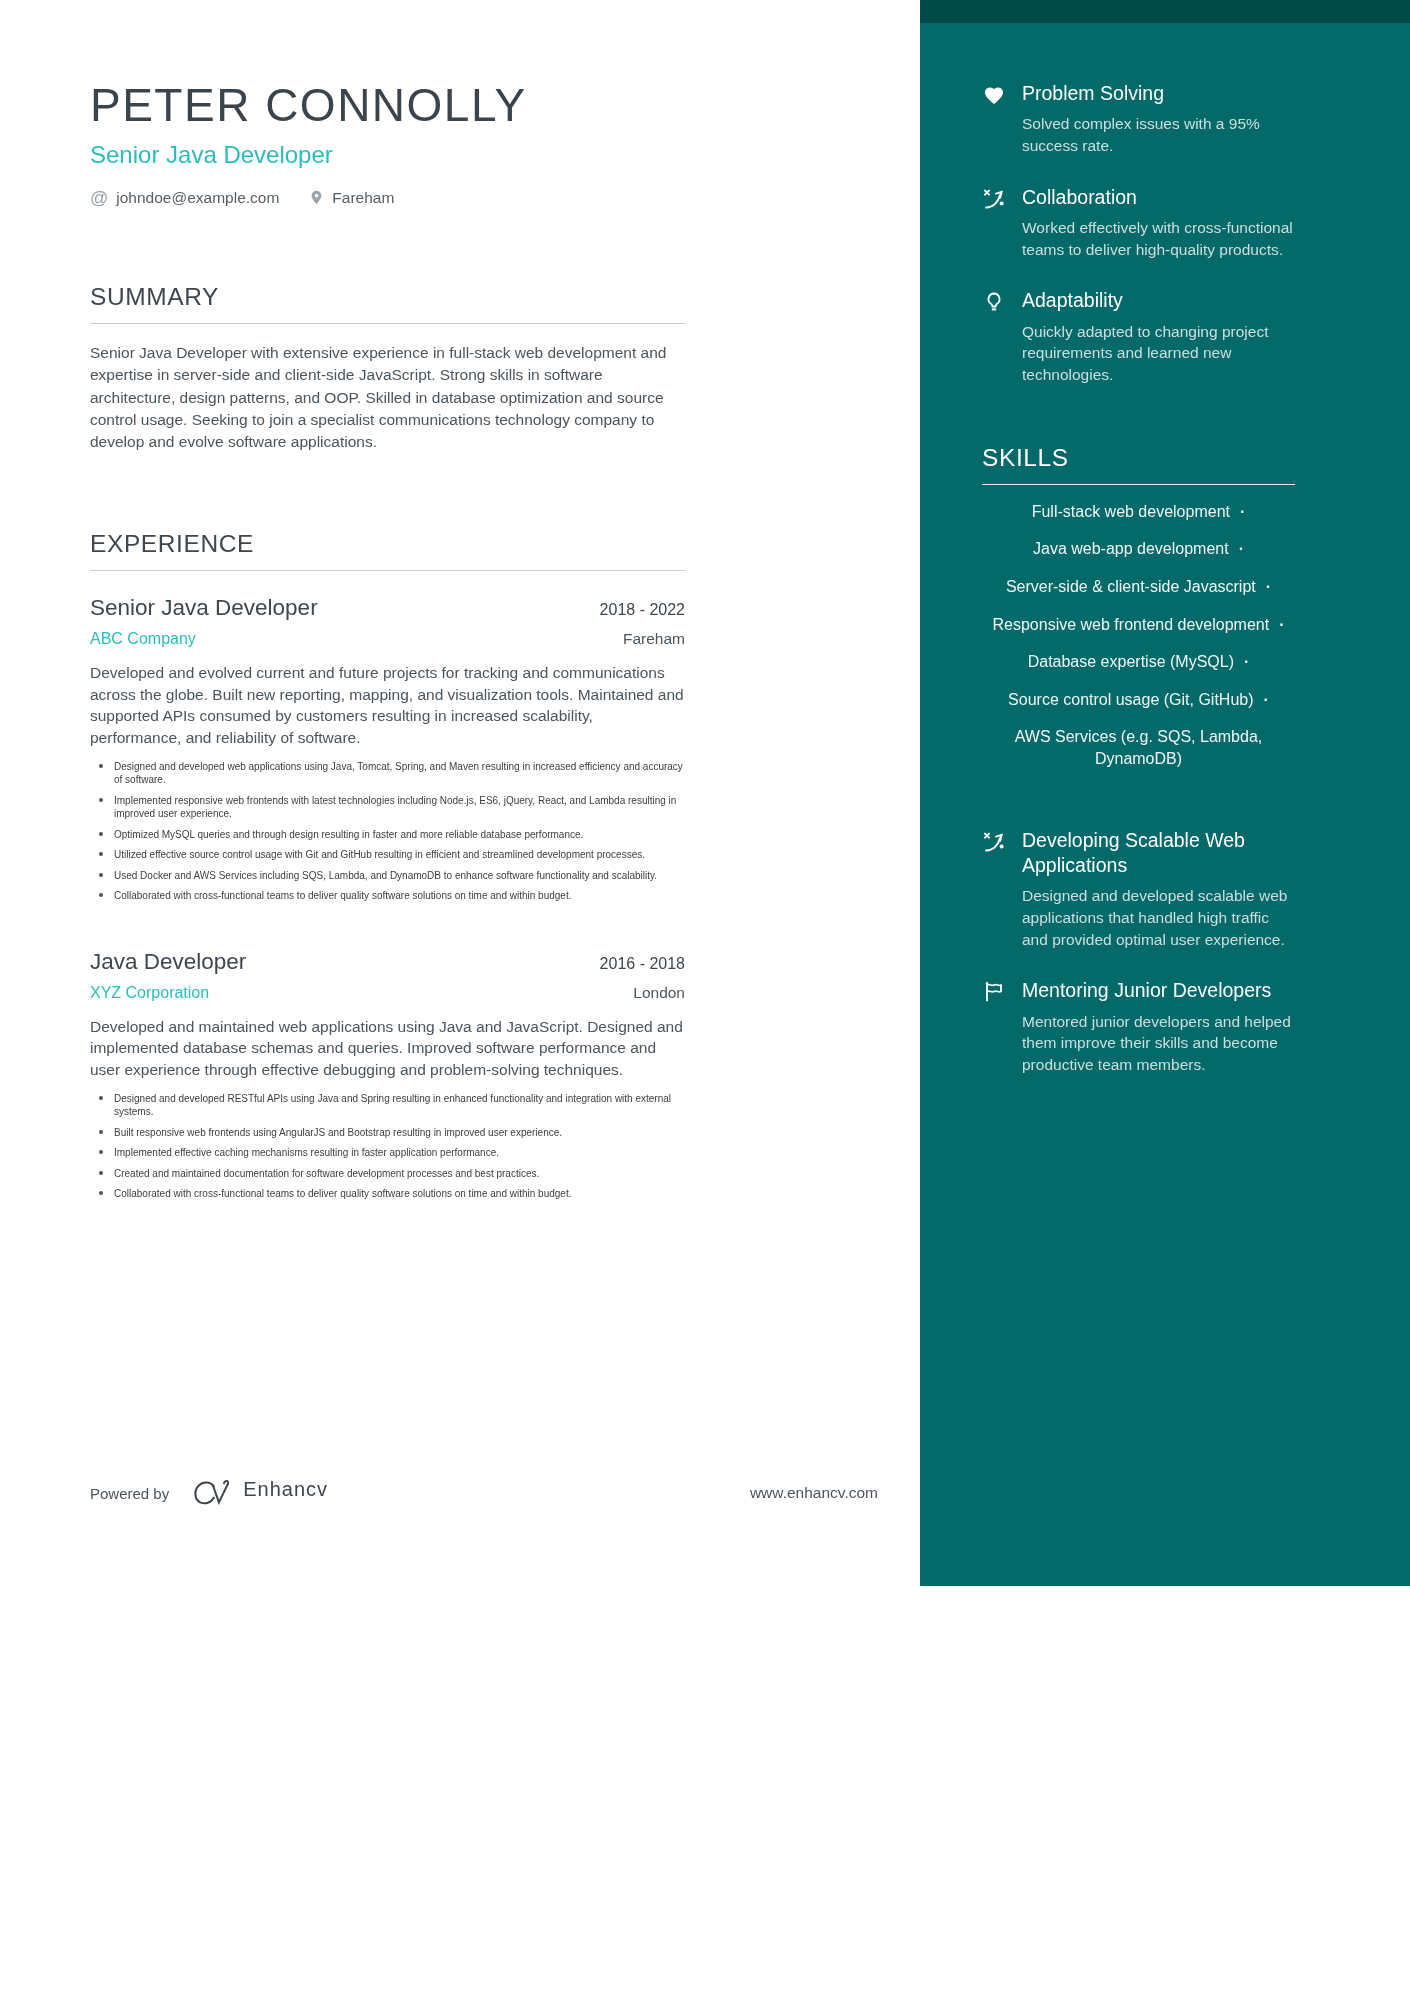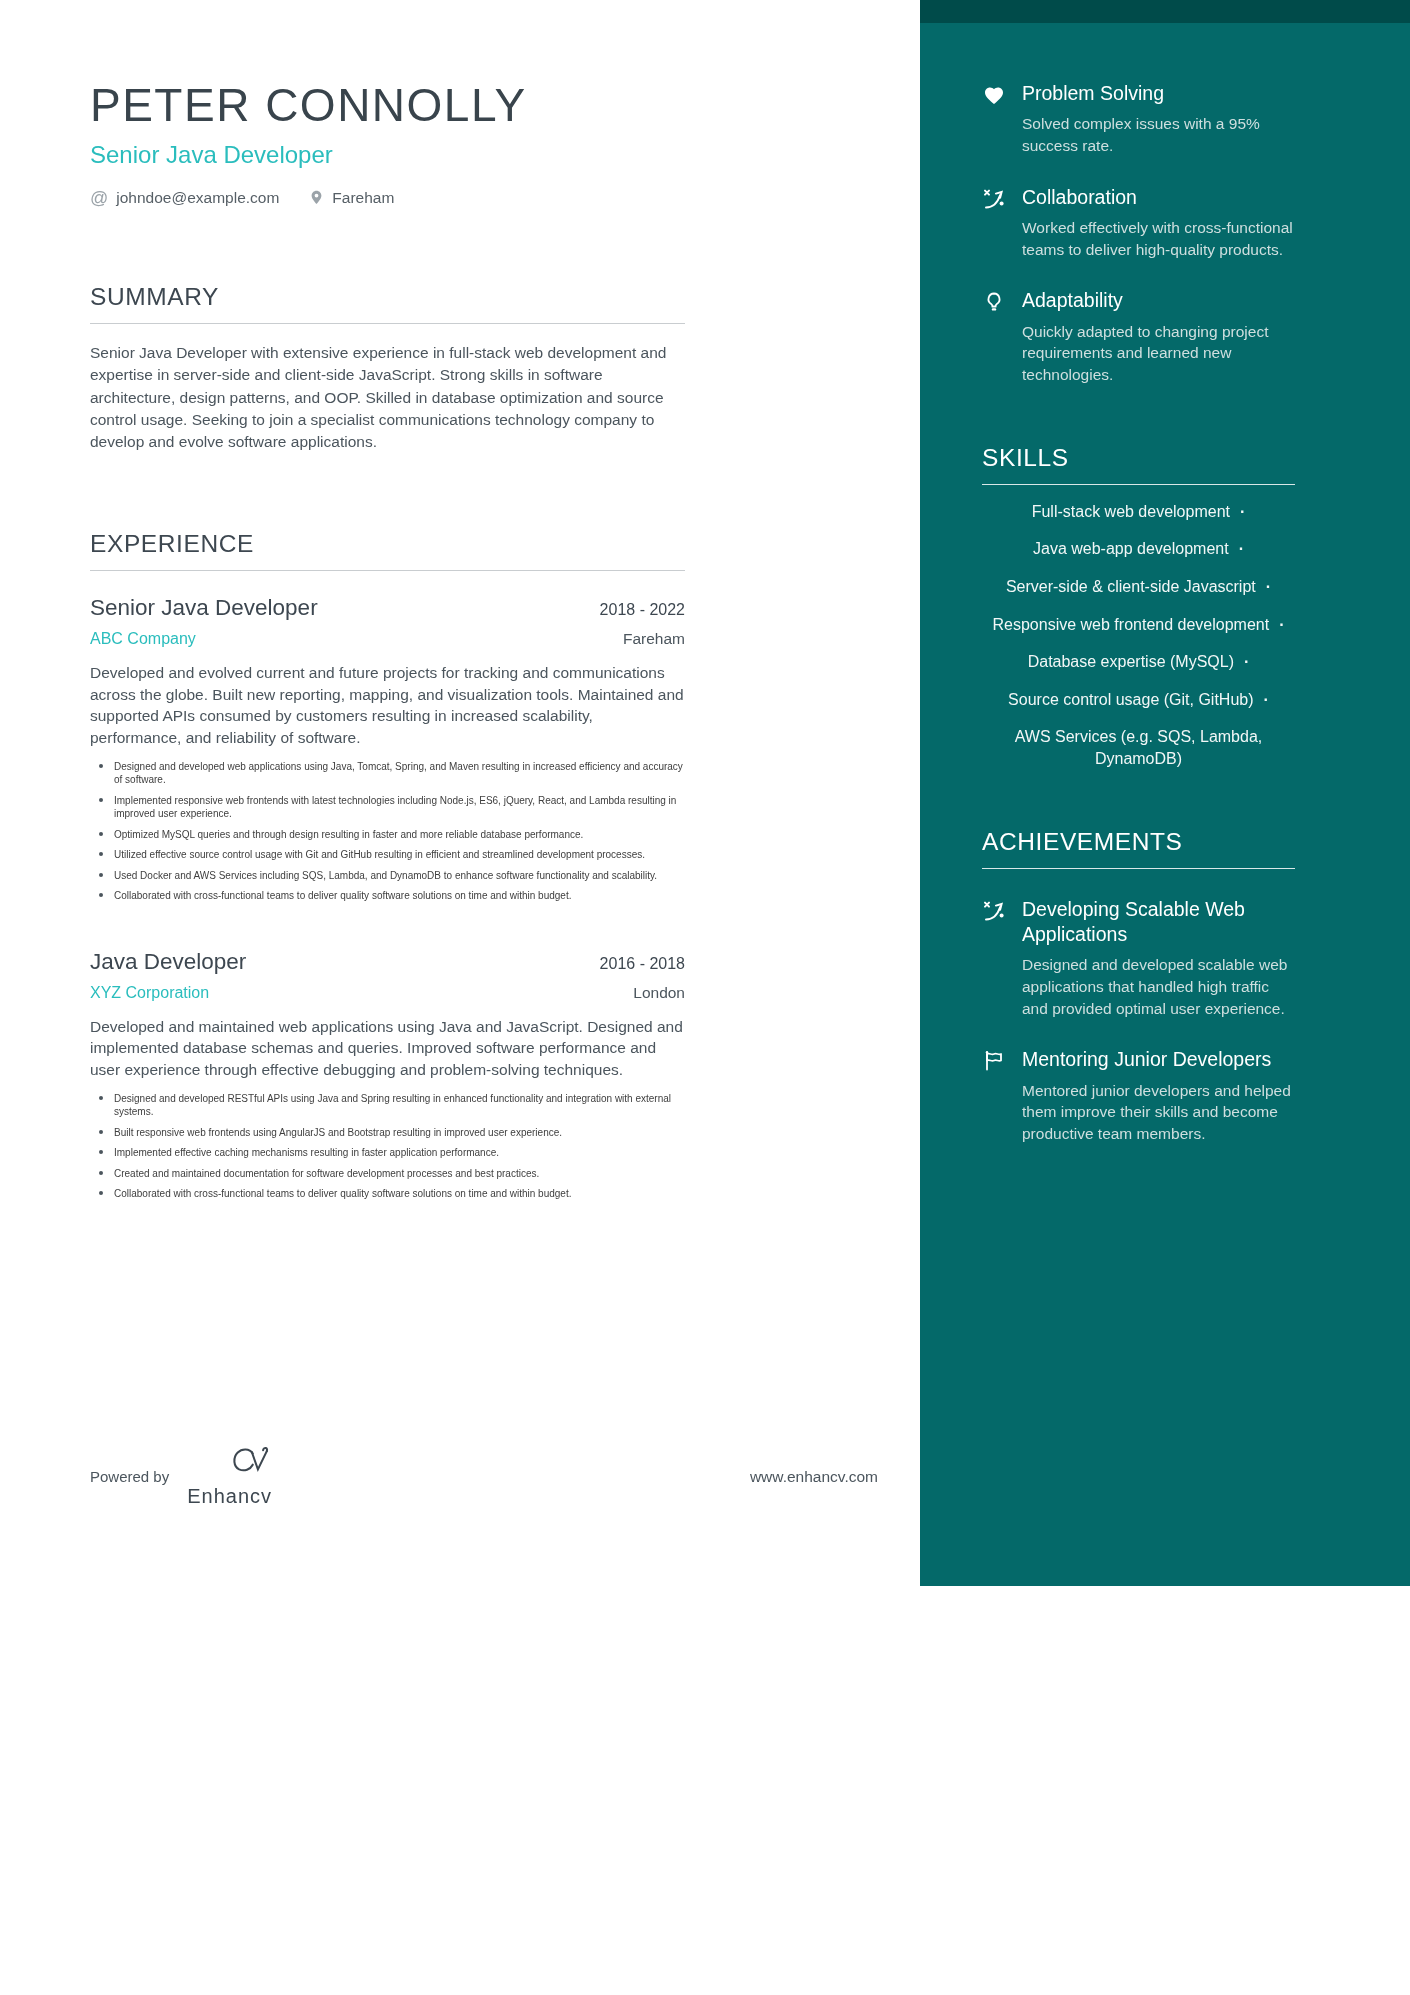--- a/index.html
+++ b/index.html
@@ -29,21 +29,21 @@
   .job-location{font-size:15.5px;color:#4b555d;}
   .job-desc{margin-top:14px;font-size:15.5px;line-height:1.4;color:#4b555d;}
   ul.bullets{margin:8px 0 0 0;padding-left:24px;}
   ul.bullets li{font-size:10px;line-height:1.35;color:#404040;margin-bottom:4px;}
   ul.bullets li::marker{color:#4b555d;font-size:13px;}
 
   
   .footer{position:absolute;left:90px;width:788px;bottom:78px;display:flex;justify-content:space-between;align-items:center;}
   .powered{display:flex;align-items:center;gap:18px;}
   .powered-label{font-size:15px;color:#4b555d;}
-  .brand{display:flex;align-items:flex-end;gap:10px;flex-direction:column;}
+  .brand{display:flex;align-items:flex-start;gap:10px;}
   .brand-name{font-size:20px;color:#3d4750;letter-spacing:1px;}
   .footer-url{font-size:15.5px;color:#4b555d;}
 
   
   .sidebar-band{position:absolute;left:920px;top:0;width:490px;height:23px;background:#004b4a;}
   .sidebar{position:absolute;left:920px;top:23px;width:490px;height:1972px;background:#046969;box-sizing:border-box;padding:0 115px 0 62px;color:#ffffff;}
   .side-section{margin-top:58px;}
   .side-header{font-size:24.5px;color:#ffffff;letter-spacing:.6px;border-bottom:1px solid rgba(255,255,255,.85);padding-bottom:12px;font-weight:400;}
   .side-item{display:flex;gap:14px;margin-top:28px;}
   .side-icon{flex:0 0 26px;padding-top:2px;}
@@ -218,21 +218,20 @@
           <span>Source control usage (Git, GitHub)</span>
           <span class="skill-sep">·</span>
         </div>
         <div class="skill-row">
           <span>AWS Services (e.g. SQS, Lambda, DynamoDB)</span>
         </div>
       </div>
     </div>
 
     <div class="side-section">
-      <div class="side-header">ACHIEVEMENTS</div>
 
       <div class="side-item">
         <span class="side-icon">
           <svg width="24" height="24" viewBox="0 0 24 24">
             <g fill="none" stroke="#ffffff" stroke-width="2" stroke-linecap="round">
               <path d="M3 3.6 L7 7.6 M7 3.6 L3 7.6"></path>
               <path d="M4 20.5 C10 20.5 15.5 16 18.2 8"></path>
               <path d="M13.9 6.6 L19.6 5 L18.1 10.7"></path>
             </g>
             <circle cx="19.6" cy="16.6" r="2" fill="#ffffff"></circle>

